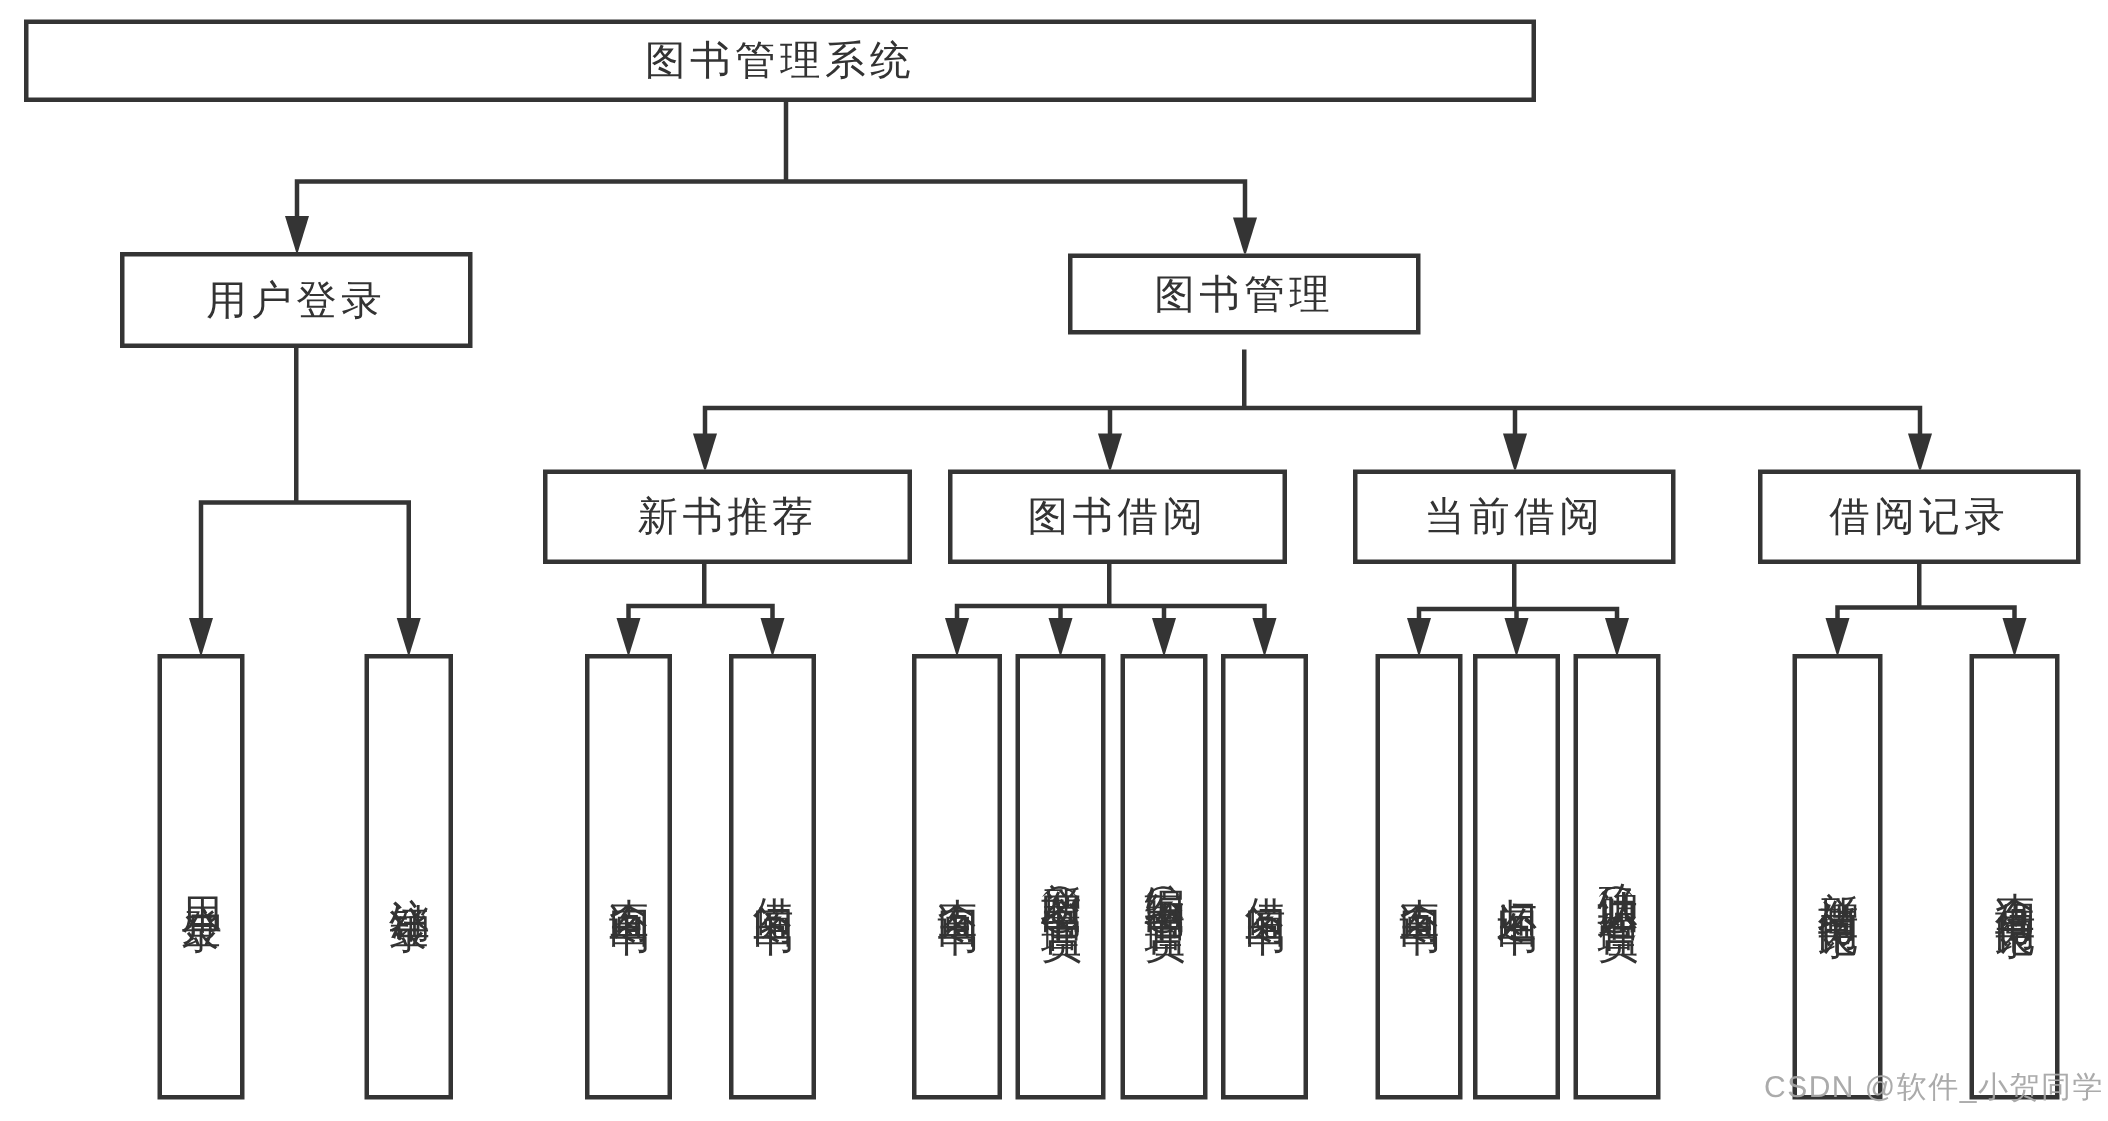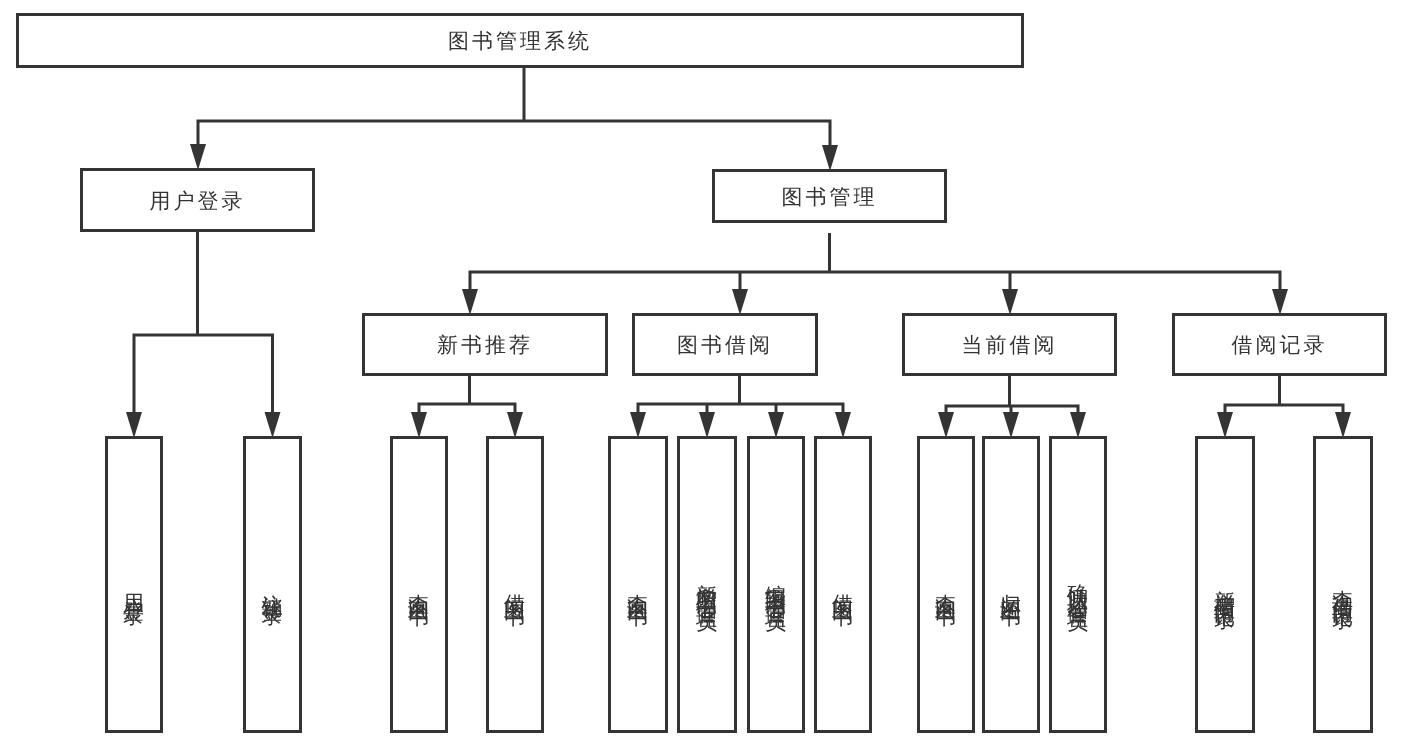--- a/index.html
+++ b/index.html
@@ -14,21 +14,21 @@
   .node{
     position:absolute;
     box-sizing:border-box;
     background:#ffffff;
     border:3px solid #343434;
     display:flex;align-items:center;justify-content:center;
     z-index:2;
   }
   .node .lbl{
     color:#333333;
-    font-size:21px;
+    font-size:27px;
     letter-spacing:3px;
     white-space:nowrap;
     line-height:1;
   }
   .node.v .lbl{
     writing-mode:vertical-rl;
     text-orientation:mixed;
     letter-spacing:4px;
     white-space:nowrap;
   }
@@ -87,21 +87,21 @@
   <div class="node h" style="left:80px;top:168px;width:235px;height:64px">
     <span class="lbl">用户登录</span>
   </div>
   <div class="node h" style="left:712px;top:169px;width:235px;height:54px">
     <span class="lbl">图书管理</span>
   </div>
 
   <div class="node h" style="left:362px;top:313px;width:246px;height:63px">
     <span class="lbl">新书推荐</span>
   </div>
-  <div class="node h" style="left:632px;top:313px;width:186px;height:63px">
+  <div class="node h" style="left:632px;top:313px;width:226px;height:63px">
     <span class="lbl">图书借阅</span>
   </div>
   <div class="node h" style="left:902px;top:313px;width:215px;height:63px">
     <span class="lbl">当前借阅</span>
   </div>
   <div class="node h" style="left:1172px;top:313px;width:215px;height:63px">
     <span class="lbl">借阅记录</span>
   </div>
 
   <div class="node v" style="left:105px;top:436px;width:58px;height:297px">
@@ -141,14 +141,15 @@
     <span class="lbl">确认归还（管理员）</span>
   </div>
 
   <div class="node v" style="left:1195px;top:436px;width:60px;height:297px">
     <span class="lbl">新增借阅记录</span>
   </div>
   <div class="node v" style="left:1313px;top:436px;width:60px;height:297px">
     <span class="lbl">查询借阅记录</span>
   </div>
 
+  <div class="watermark">CSDN @软件_小贺同学</div>
 
 </div>
 
 </body></html>

